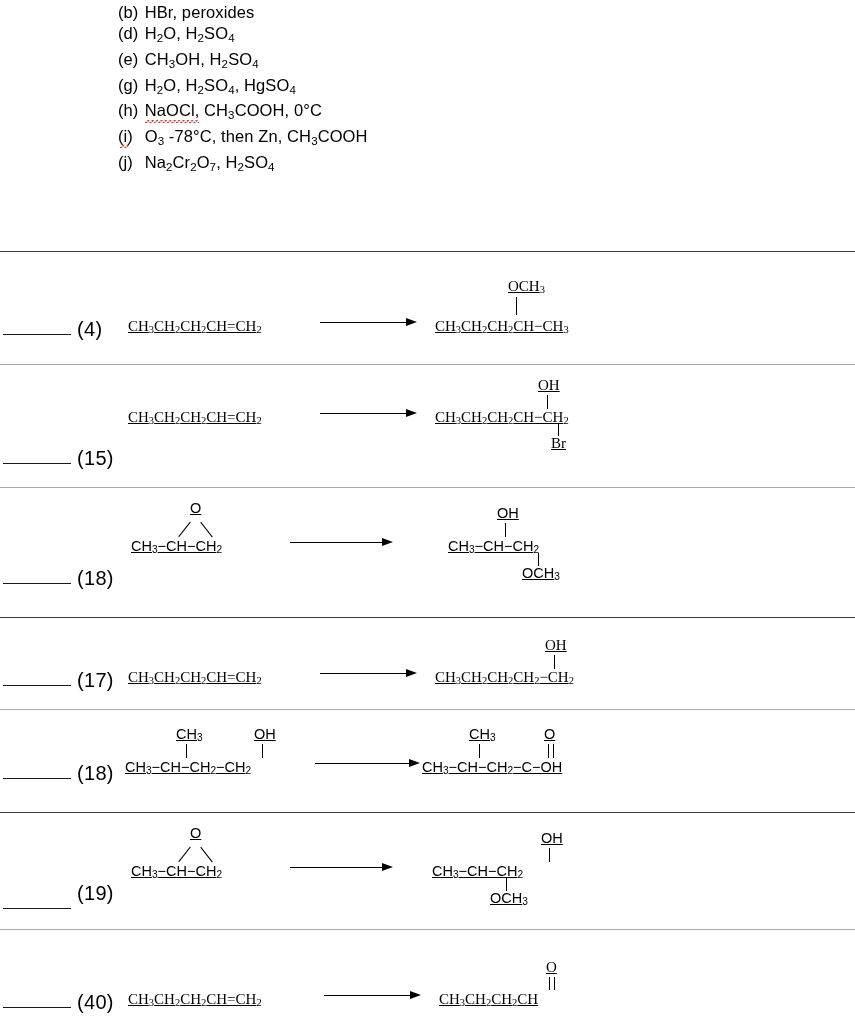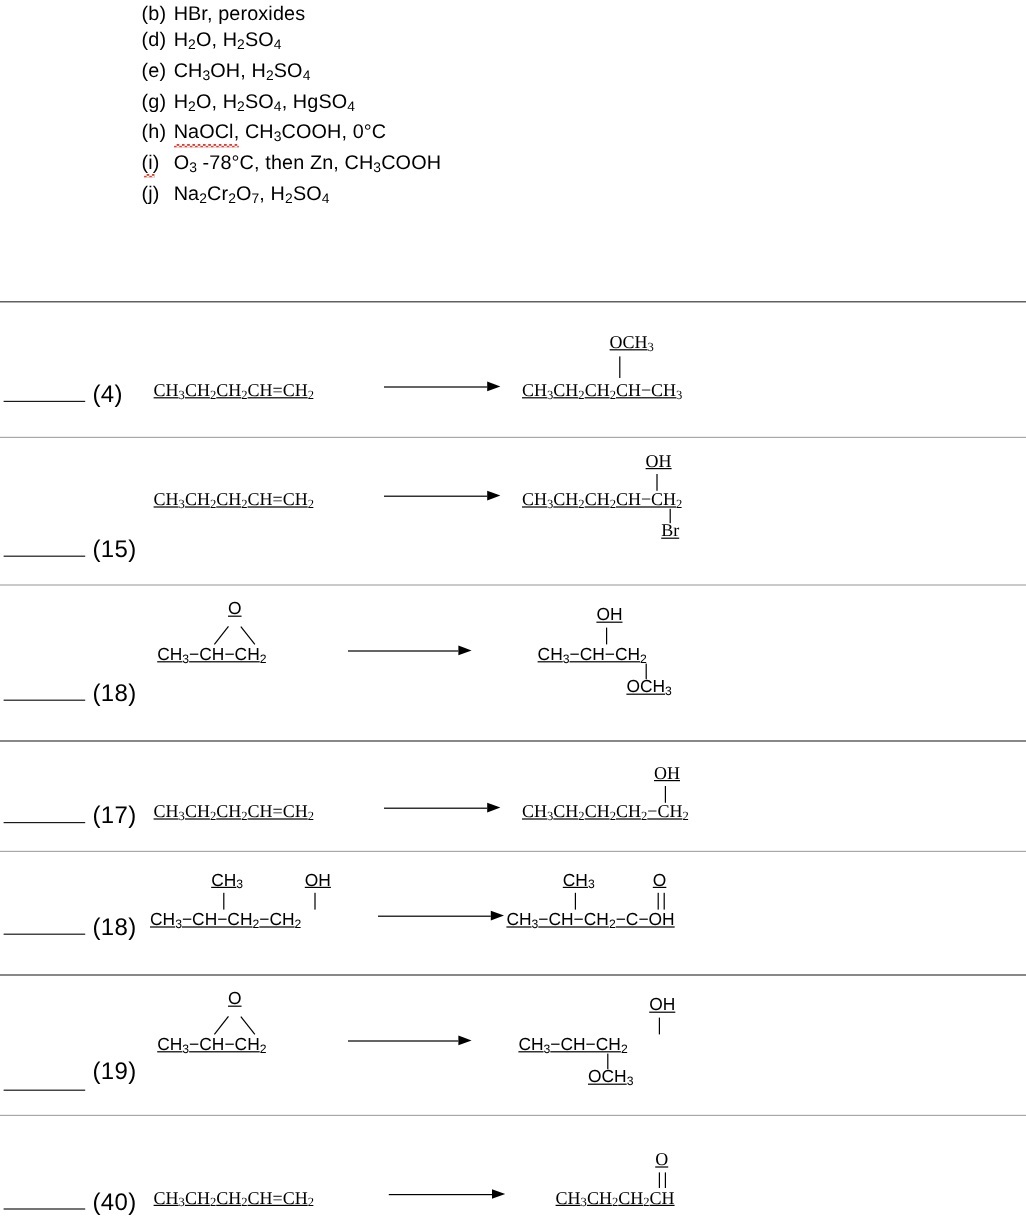--- a/index.html
+++ b/index.html
@@ -319,17 +319,17 @@
   <div class="answer-blank" style="top:78px;"></div>
   <div class="problem-number" style="left:77px; top:62px;">(40)</div>
 
   <div class="struct serif-chem" style="left:128px; top:63px;">CH<sub>3</sub>CH<sub>2</sub>CH<sub>2</sub>CH=CH<sub>2</sub></div>
 
   <div class="arrow" style="left:324px; top:61px; width:97px;">
     <div class="shaft" style="width:86px;"></div>
     <div class="head" style="left:86px;"></div>
   </div>
 
-  <div class="struct serif-chem" style="left:463px; top:63px;">CH<sub>3</sub>CH<sub>2</sub>CH<sub>2</sub>CH</div>
+  <div class="struct serif-chem" style="left:439px; top:63px;">CH<sub>3</sub>CH<sub>2</sub>CH<sub>2</sub>CH</div>
   <div class="struct serif-chem" style="left:546px; top:31px;">O</div>
   <div class="dbond-left" style="left:549px; top:48px; height:13px;"></div>
   <div class="dbond-right" style="left:554px; top:48px; height:13px;"></div>
 </div>
 
 </body></html>

